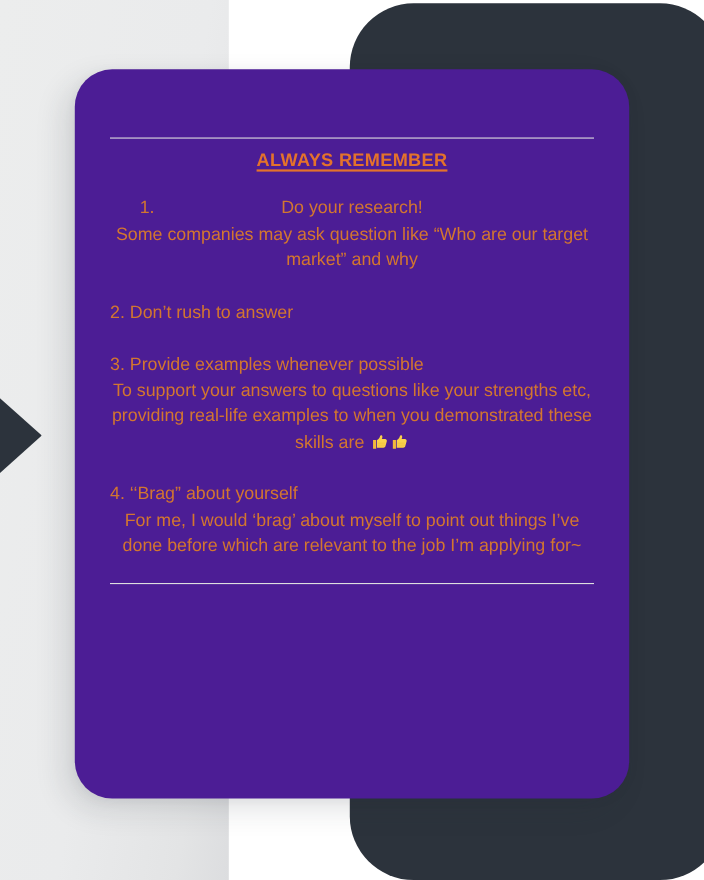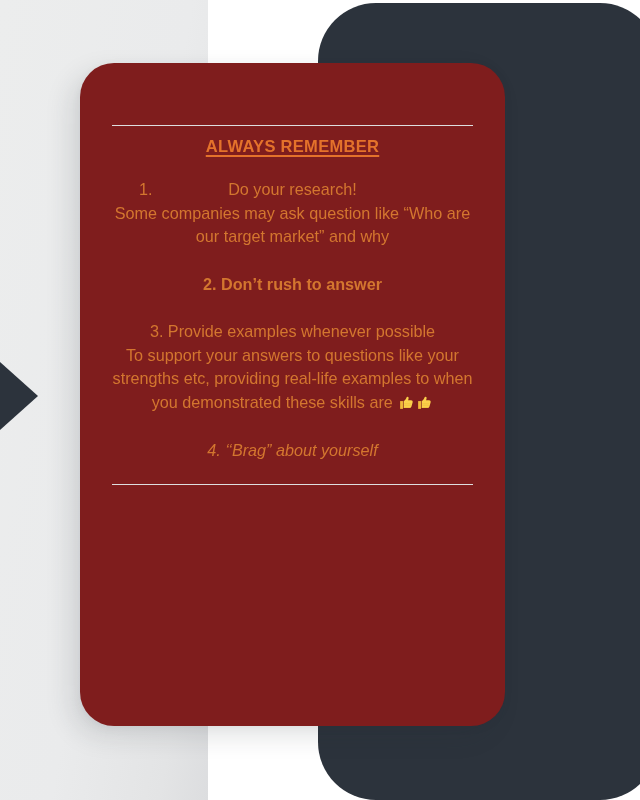--- a/index.html
+++ b/index.html
@@ -50,25 +50,25 @@
     top: 346px;
     width: 56px;
     height: 100px;
     background: #2c333c;
     clip-path: polygon(0% 0%, 100% 50%, 0% 100%);
   }
 
   
   .card {
     position: absolute;
-    left: 80px;
+    left: 68px;
     top: 63px;
-    width: 425px;
+    width: 504px;
     height: 663px;
-    background: #7f1d1d;
+    background: #4c1d95;
     border-radius: 34px;
     box-shadow: -10px 10px 26px rgba(40, 46, 56, 0.13),
                  0 2px 10px rgba(40, 46, 56, 0.05);
     overflow: hidden;
   }
 
   .card-inner {
     position: absolute;
     left: 32px;
     right: 32px;
@@ -114,41 +114,41 @@
     justify-content: center;
     position: relative;
   }
 
   .tip-num-left {
     position: absolute;
     left: 27px;
     top: 0;
   }
 
-  .tip-head-centered { text-align: center; }
+  .tip-head-centered { text-align: left; }
 
   .tip-body { }
 
   .emoji {
     font-family: "DejaVu Sans", sans-serif;
     font-size: 15px;
     letter-spacing: -1px;
   }
 
   .thumb {
     display: inline-block;
     width: 17px;
     height: 17px;
     vertical-align: -3px;
     margin-left: 1px;
   }
 
-  .tip-4 { margin-top: 6px; font-style: italic; }
+  .tip-4 { margin-top: 6px; }
   .tip-3 { margin-top: 10px; }
-  .tip-2 { margin-top: 16px; font-weight: bold; }
+  .tip-2 { margin-top: 16px; }
 
   .spacer-bottom { height: 21px; }
 </style>
 </head>
 <body>
 
 <div class="bg-base"></div>
 <div class="bg-left-panel"></div>
 <div class="bg-dark-slab"></div>
 <div class="bg-arrow"></div>
@@ -182,20 +182,21 @@
                 <path fill="#E2A62F" d="M9 13.5h9v.9H9zm0 2.6h9v.9H9zm0 2.6h8v.9H9z" opacity=".45"></path>
               </svg></span><span class="emoji"><svg class="thumb" viewBox="0 0 24 24" aria-hidden="true">
                 <path fill="#F2B93B" d="M3 10h4v11H3z"></path>
                 <path fill="#FBD14B" d="M8 10c2-1 3.5-3 4-5 .4-1.6 2.8-1.5 3 .3.1 1.2-.3 2.4-.8 3.4h4.3c1.5 0 2.6 1.4 2.2 2.8l-1.7 6.2c-.3 1.2-1.4 2.1-2.7 2.1H8z"></path>
                 <path fill="#E2A62F" d="M9 13.5h9v.9H9zm0 2.6h9v.9H9zm0 2.6h8v.9H9z" opacity=".45"></path>
               </svg></span></div>
       </div>
 
       <div class="tip tip-4">
         <div class="tip-head-centered">4. ‘‘Brag” about yourself</div>
+        <div class="tip-body">For me, I would ‘brag’ about myself to point out things I’ve done before which are relevant to the job I’m applying for~</div>
       </div>
 
     </div>
 
     <div class="spacer-bottom"></div>
     <div class="rule rule-bottom"></div>
 
   </div>
 </div>
 

